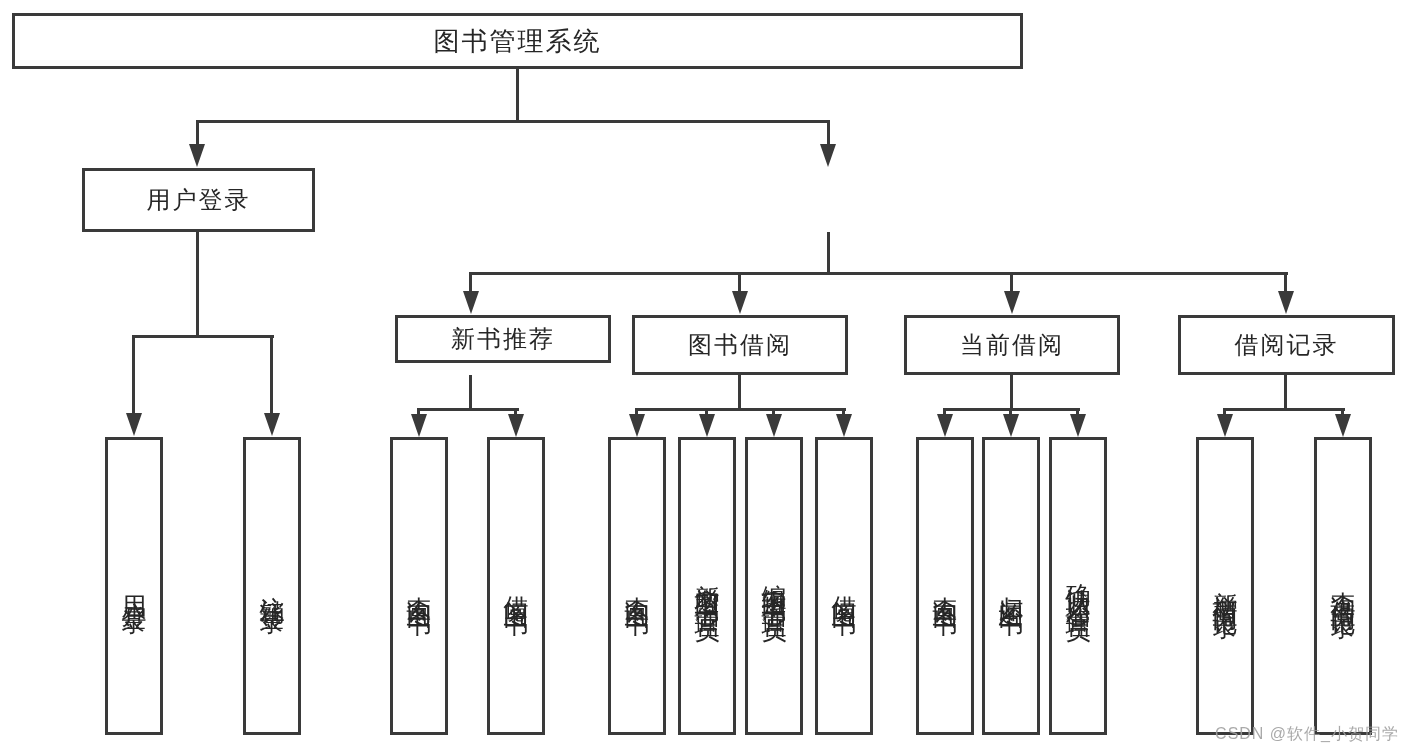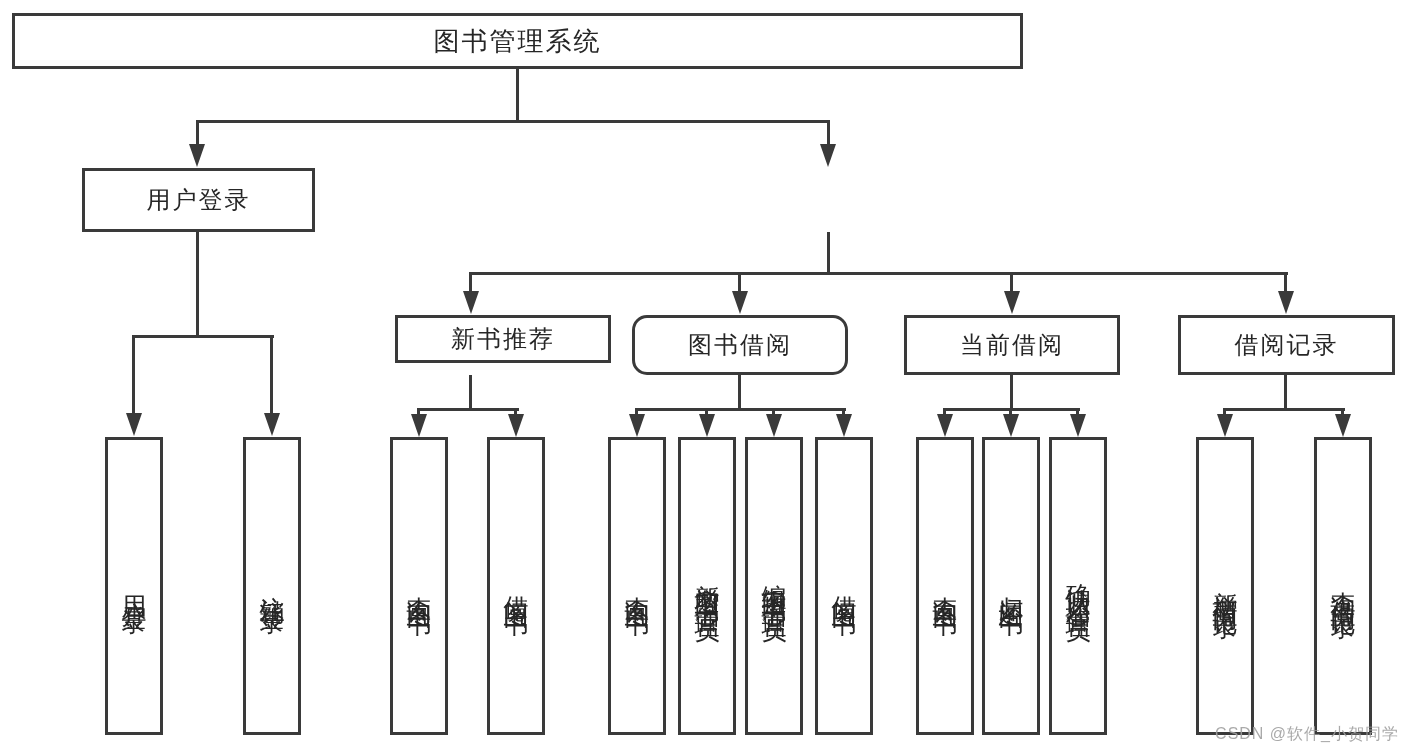--- a/index.html
+++ b/index.html
@@ -105,21 +105,21 @@
   <div class="vl" style="left:738px;top:272px;height:21px;"></div>
   <div class="ar" style="left:732px;top:291px;"></div>
   <div class="vl" style="left:1010px;top:272px;height:21px;"></div>
   <div class="ar" style="left:1004px;top:291px;"></div>
   <div class="vl" style="left:1284px;top:272px;height:21px;"></div>
   <div class="ar" style="left:1278px;top:291px;"></div>
 
   <div class="box" style="left:363px;top:315px;width:216px;height:48px;margin-left:32px;">
     <span>新书推荐</span>
   </div>
-  <div class="box" style="left:632px;top:315px;width:216px;height:60px;border-radius:15px;">
+  <div class="box" style="left:632px;top:315px;width:216px;height:60px;">
     <span>图书借阅</span>
   </div>
   <div class="box" style="left:904px;top:315px;width:216px;height:60px;">
     <span>当前借阅</span>
   </div>
   <div class="box" style="left:1178px;top:315px;width:217px;height:60px;">
     <span>借阅记录</span>
   </div>
 
   <div class="vl" style="left:469px;top:375px;height:36px;"></div>

